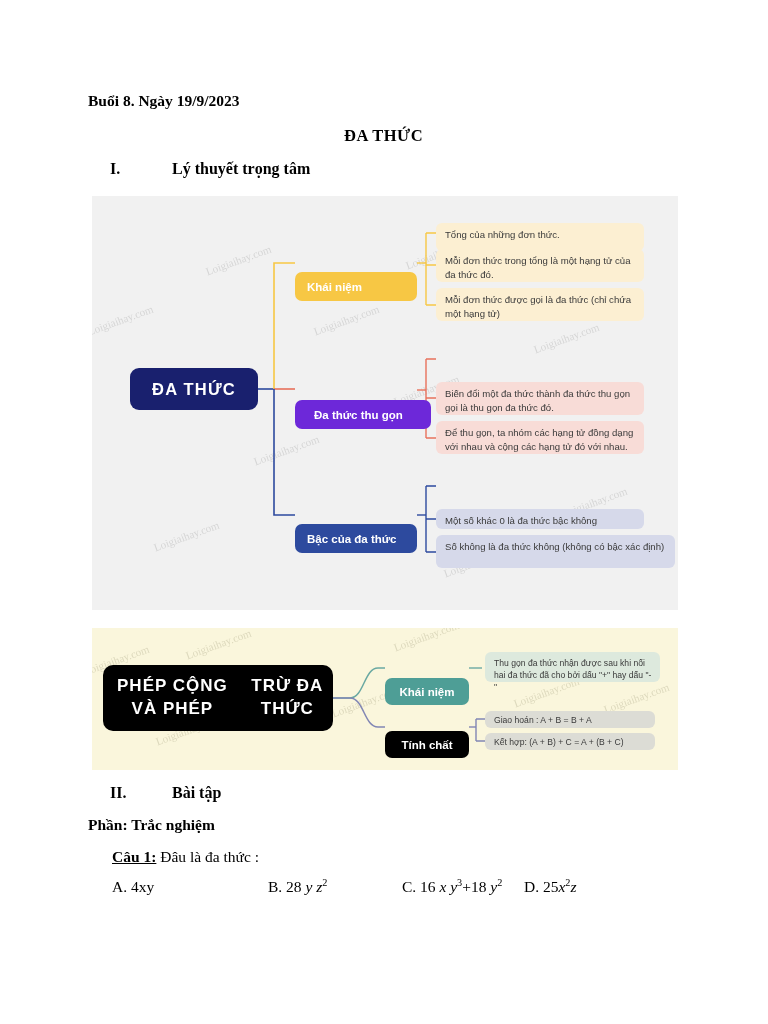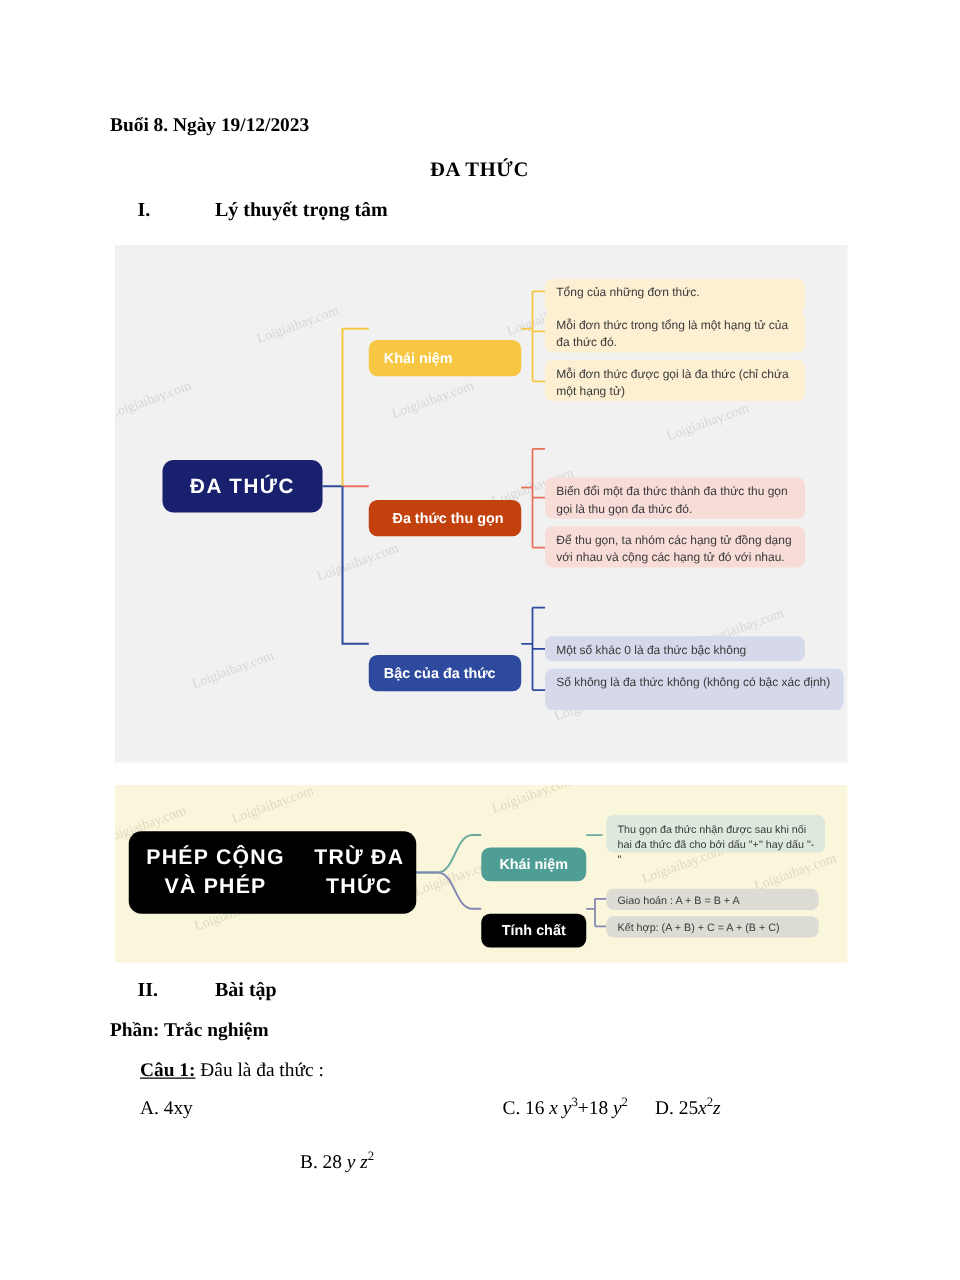--- a/index.html
+++ b/index.html
@@ -100,21 +100,21 @@
     display: flex; align-items: center;
     padding: 0 12px;
     font-family: "Liberation Sans", sans-serif;
     font-size: 11.5px; font-weight: 700;
     color: #fff;
     white-space: nowrap;
     margin-top: 24px;
   }
 
   #b-khainiem { left: 203px; top: 52px; width: 122px; height: 29px; background: #f7c744; }
-  #b-thugon   { left: 203px; top: 180px; width: 122px; height: 29px; background: #c2410c; padding-left: 19px; }
+  #b-thugon   { left: 203px; top: 180px; width: 136px; height: 29px; background: #6d28d9; padding-left: 19px; }
   #b-bac      { left: 203px; top: 304px; width: 122px; height: 29px; background: #2d4a9e; }
 
   #b2-khainiem { left: 293px; top: 26px; width: 84px; height: 27px; background: #4e9e96; justify-content: center; padding: 0 6px; }
   #b2-tinhchat { left: 293px; top: 79px; width: 84px; height: 27px; background: #000000; justify-content: center; padding: 0 6px; }
 
   
   .leaf {
     position: absolute;
     border-radius: 6px;
     padding: 5px 8px 5px 9px;
@@ -171,30 +171,30 @@
     position: absolute;
     left: 112px; top: 878px;
     width: 580px;
     font-size: 15.5px;
   }
   .answers .opt { position: absolute; white-space: nowrap; }
   .answers .opt .mvar { font-style: italic; }
   sup { font-size: 0.66em; vertical-align: super; line-height: 0; }
 
   #optA { left: 0px; }
-  #optB { left: 128px; margin-top: 43px; }
+  #optB { left: 156px; }
   #optC { left: 290px; }
   #optD { left: 412px; }
 </style>
 </head>
 <body>
 
 <div class="page">
 
-  <div class="doc-line session-line">Buổi 8. Ngày 19/12/2023</div>
+  <div class="doc-line session-line">Buổi 8. Ngày 19/9/2023</div>
   <div class="doc-line doc-title">ĐA THỨC</div>
   <div class="doc-line sec-i">
     <span class="num">I.</span><span>Lý thuyết trọng tâm</span>
   </div>
 
   <div class="panel1">
 
     <span class="wm" style="left:-6px;  top:118px;">Loigiaihay.com</span>
     <span class="wm" style="left:112px; top:58px;">Loigiaihay.com</span>
     <span class="wm" style="left:220px; top:118px;">Loigiaihay.com</span>

